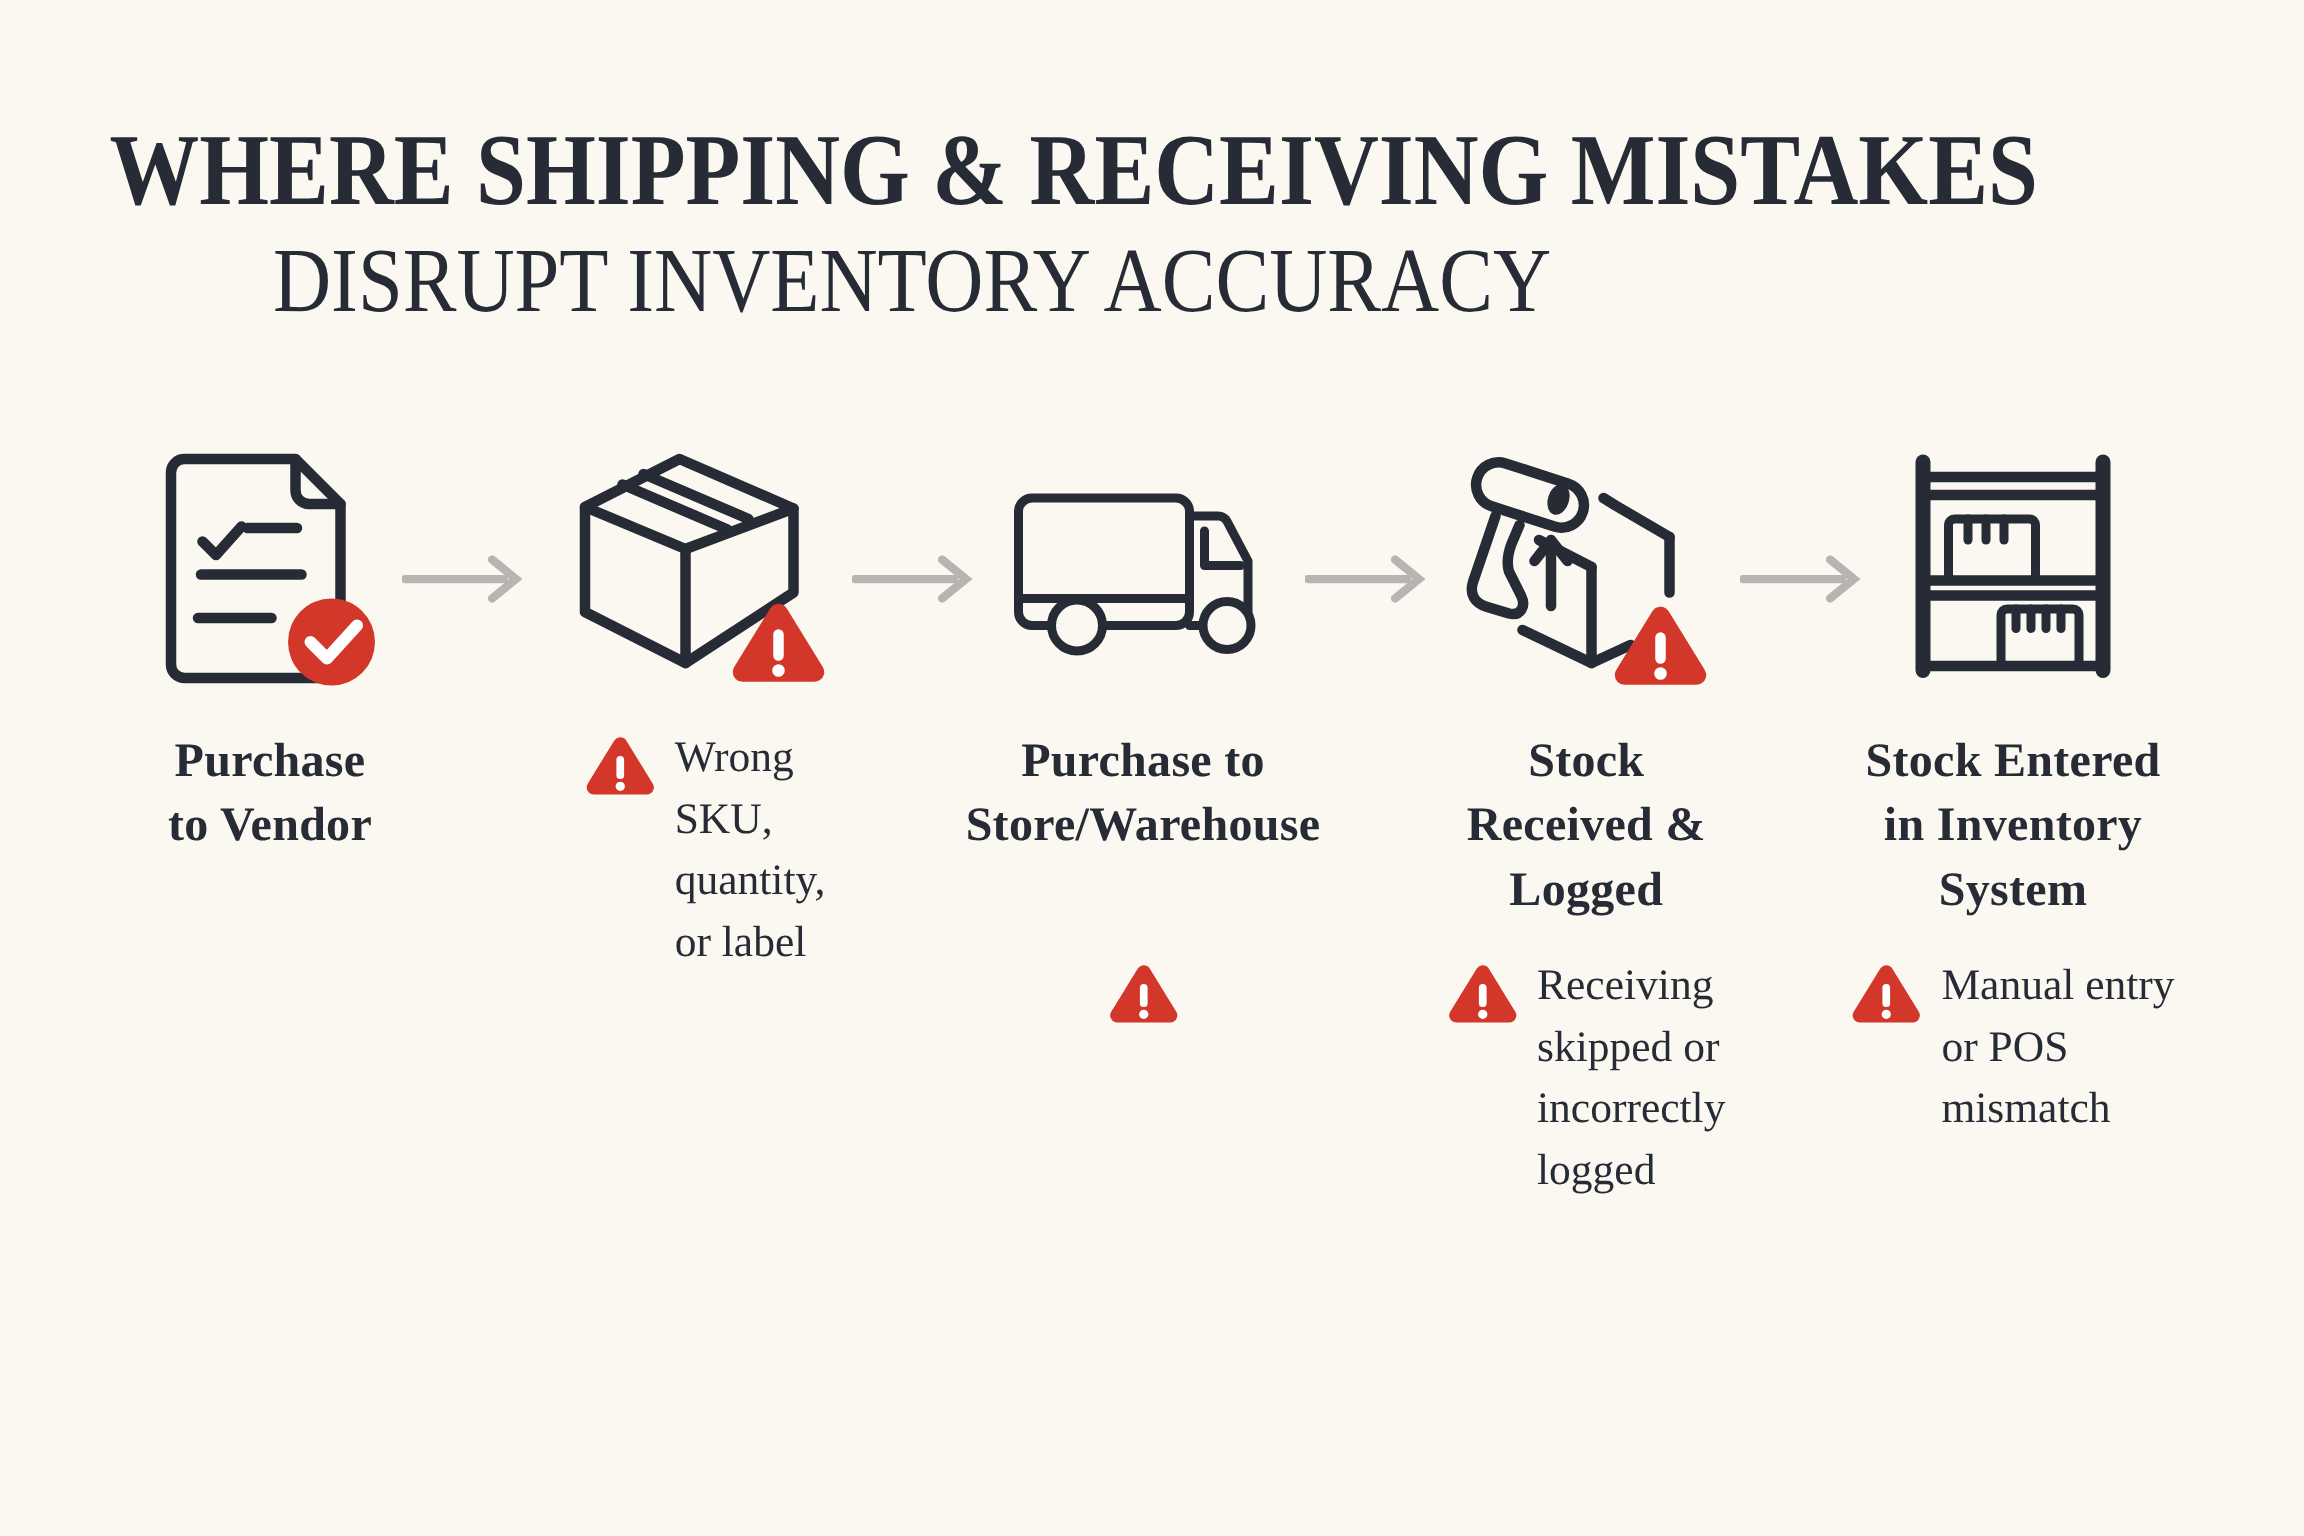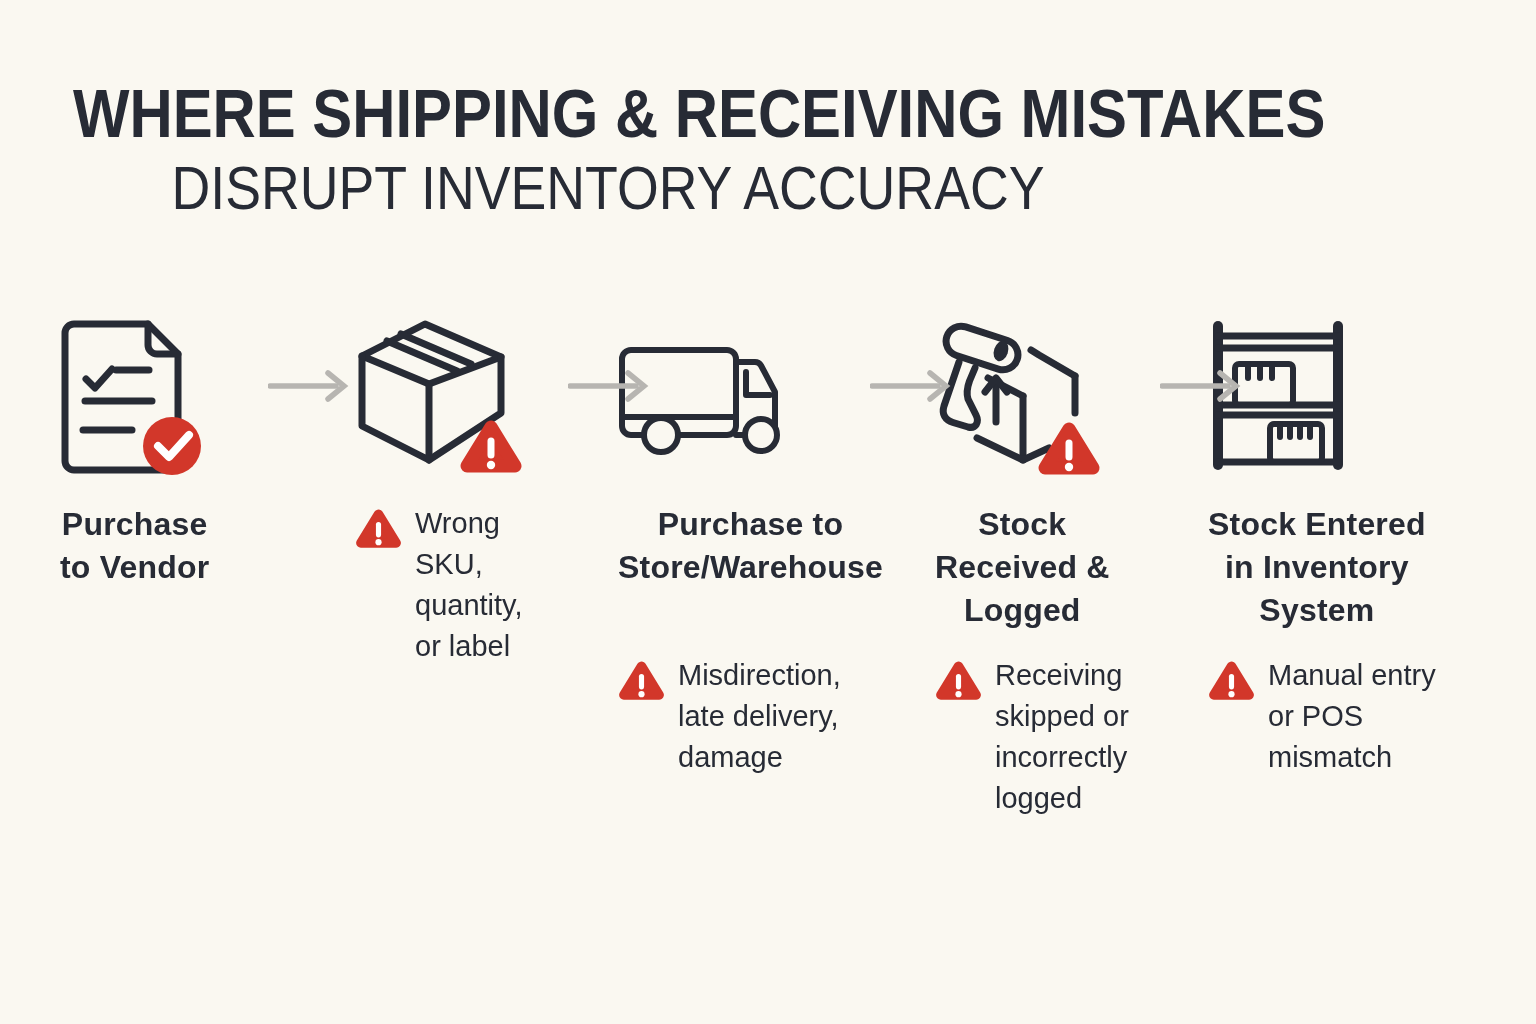--- a/index.html
+++ b/index.html
@@ -9,37 +9,37 @@
     --arrow:#b7b5b1;
   }
   *{margin:0;padding:0;box-sizing:border-box;}
   html,body{width:1536px;height:1024px;}
   body{
     background:var(--background);
     font-family:"Liberation Sans","DejaVu Sans",sans-serif;
     color:var(--ink);
     overflow:hidden;
   }
-  .canvas{position:relative;width:1216px;height:1024px;background:var(--background);}
+  .canvas{position:relative;width:1216px;height:1024px;background:var(--background);font-family:Liberation Serif, serif;}
 
   
   .title{position:absolute;top:78px;left:0;right:0;text-align:center;}
   .title-line1{
     font-size:68px;line-height:70px;font-weight:700;
     transform:scaleX(0.88);transform-origin:50% 50%;
     white-space:nowrap;color:var(--ink);
   }
   .title-line2{
     font-size:61px;line-height:64px;font-weight:400;margin-top:8px;
     transform:scaleX(0.88);transform-origin:50% 50%;
     white-space:nowrap;color:var(--ink);
   }
 
   
-  .stage{position:absolute;top:320px;display:flex;flex-direction:column;align-items:flex-start;}
+  .stage{position:absolute;top:302px;display:flex;flex-direction:column;align-items:center;}
   .s1{left:60px;width:240px;}
   .s2{left:355px;width:230px;}
   .s3{left:618px;width:288px;}
   .s4{left:935px;width:245px;}
   .s5{left:1208px;width:268px;}
 
   .icon-wrap{height:183px;display:flex;justify-content:center;align-items:flex-start;}
   .s3 .icon{margin-top:23px;}
 
   .label{
@@ -140,23 +140,20 @@
       </svg>
     </div>
     <div class="label">Purchase to
 Store/Warehouse</div>
     <div class="note">
       <svg class="note-triangle" width="47" height="43" viewBox="0 0 64 58">
         <path class="badge-red" d="M32 11 L56 50 H8 Z"></path>
         <path class="wht" style="stroke-width:7" d="M32 25 V39"></path>
         <circle class="wht-dot" cx="32" cy="49" r="4.2"></circle>
       </svg>
-      <div class="note-text">Misdirection,
-late delivery,
-damage</div>
     </div>
   </section>
 
   <section class="stage s5">
     <div class="icon-wrap">
       <svg class="icon" width="140" height="152" viewBox="0 0 140 152">
         <path class="i i-post" d="M10 6 V145"></path>
         <path class="i i-post" d="M130 6 V145"></path>
         <path class="i" d="M10 16 H130"></path>
         <path class="i" d="M10 28 H130"></path>

